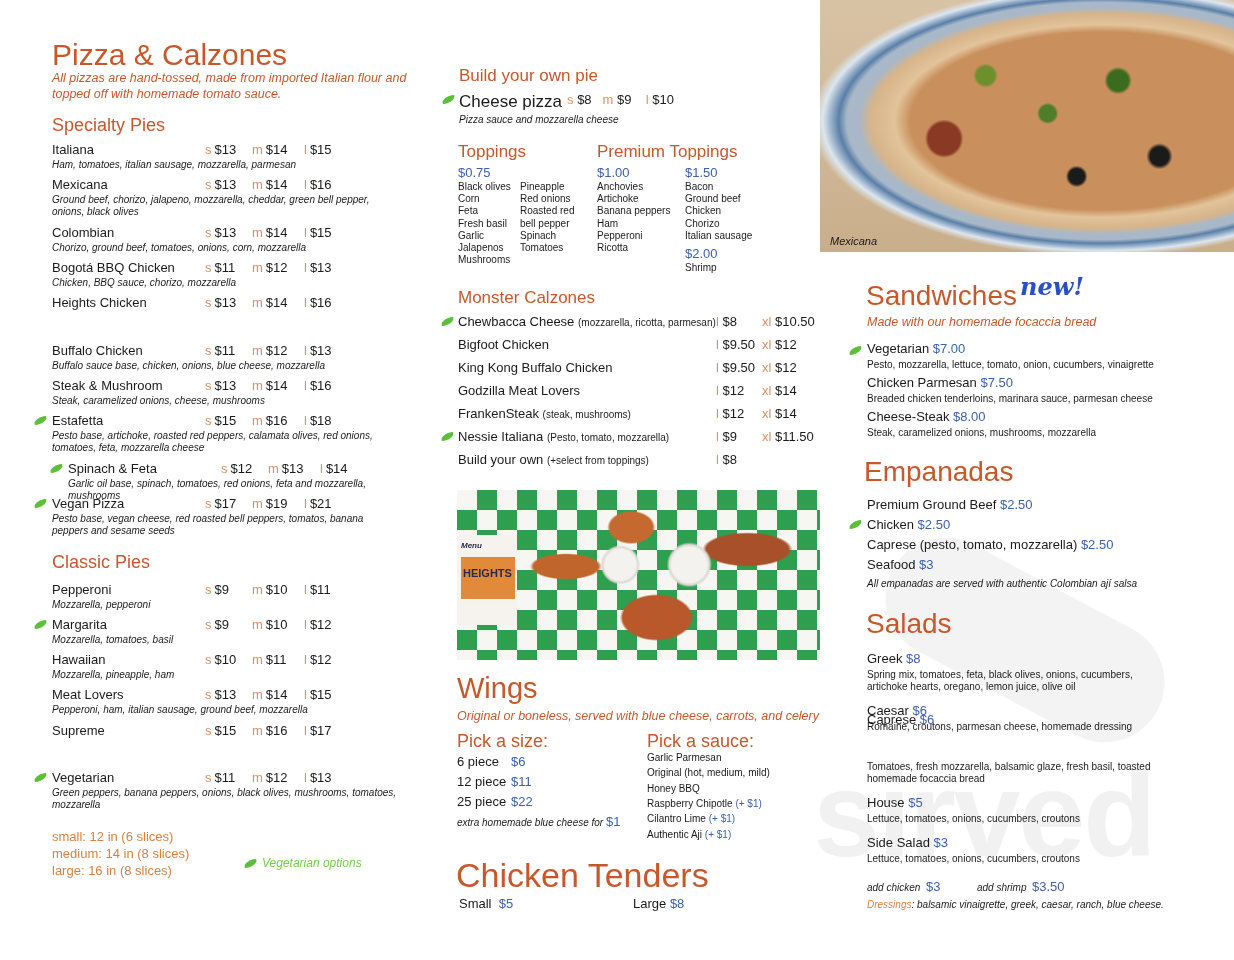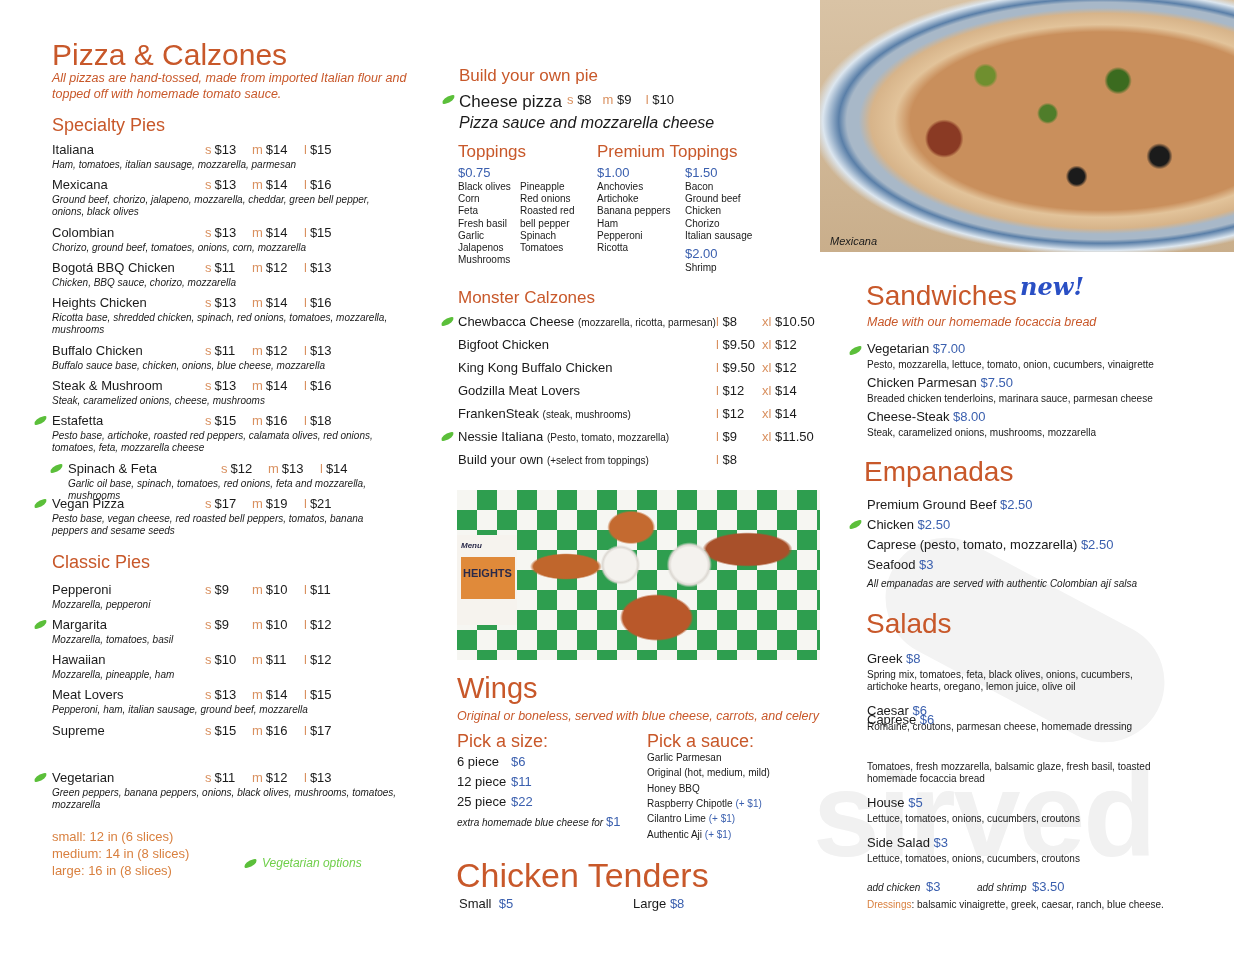--- a/index.html
+++ b/index.html
@@ -109,21 +109,20 @@
       <div class="pie-price" style="left: 153px;"><span class="lbl">s</span><span>$11</span></div>
       <div class="pie-price" style="left: 200px;"><span class="lbl">m</span><span>$12</span></div>
       <div class="pie-price" style="left: 252px;"><span class="lbl">l</span><span>$13</span></div>
       <div class="pie-desc">Chicken, BBQ sauce, chorizo, mozzarella</div>
     </div>
     <div class="pie" style="top: 295px; height: 30px;">
       <div class="pie-name">Heights Chicken</div>
       <div class="pie-price" style="left: 153px;"><span class="lbl">s</span><span>$13</span></div>
       <div class="pie-price" style="left: 200px;"><span class="lbl">m</span><span>$14</span></div>
       <div class="pie-price" style="left: 252px;"><span class="lbl">l</span><span>$16</span></div>
-      <div class="pie-desc">Ricotta base, shredded chicken, spinach, red onions, tomatoes, mozzarella, mushrooms</div>
     </div>
     <div class="pie" style="top: 343px; height: 30px;">
       <div class="pie-name">Buffalo Chicken</div>
       <div class="pie-price" style="left: 153px;"><span class="lbl">s</span><span>$11</span></div>
       <div class="pie-price" style="left: 200px;"><span class="lbl">m</span><span>$12</span></div>
       <div class="pie-price" style="left: 252px;"><span class="lbl">l</span><span>$13</span></div>
       <div class="pie-desc">Buffalo sauce base, chicken, onions, blue cheese, mozzarella</div>
     </div>
     <div class="pie" style="top: 378px; height: 30px;">
       <div class="pie-name">Steak &amp; Mushroom</div>
@@ -214,21 +213,21 @@
 <div class="veg-legend" style="left:262px;">Vegetarian options</div>
 
 <div class="abs mid-h" style="left:459px; top:66px;">Build your own pie</div>
 <div class="leaf" style="left:442px; top:96px;"></div>
 <div class="abs" style="left:459px; top:92px; font-size:17px; white-space:nowrap;">Cheese pizza</div>
 <div class="abs" style="left:567px; top:92px; font-size:13px; white-space:nowrap;">
   <span class="sizel">s</span> <span>$8</span>
   &nbsp;&nbsp;<span class="sizel">m</span> <span>$9</span>
   &nbsp;&nbsp;&nbsp;<span class="sizel">l</span> <span>$10</span>
 </div>
-<div class="abs" style="left:459px; top:114px; font-size:16px; font-style:italic;">Pizza sauce and mozzarella cheese</div>
+<div class="abs" style="left:459px; top:114px; font-size:10px; font-style:italic;">Pizza sauce and mozzarella cheese</div>
 
 <div class="abs mid-h" style="left:458px; top:142px;">Toppings</div>
 <div class="abs price-head" style="left:458px; top:165px;">$0.75</div>
 <div class="abs small-list" style="left:458px; top:181px;" id="top-col1">
     <div>Black olives</div>
     <div>Corn</div>
     <div>Feta</div>
     <div>Fresh basil</div>
     <div>Garlic</div>
     <div>Jalapenos</div>
@@ -367,15 +366,15 @@
     <div class="r-desc" style="top: 813px;">Lettuce, tomatoes, onions, cucumbers, croutons</div>
     <div class="r-item" style="top: 835px;"><span>Side Salad</span>  <span class="blue">$3</span></div>
     <div class="r-desc" style="top: 853px;">Lettuce, tomatoes, onions, cucumbers, croutons</div>
   </div>
 <div class="abs" style="left:867px; top:879px; font-size:10px; font-style:italic; white-space:nowrap;">
   <span>add chicken</span>&nbsp; <span class="blue" style="font-size:13px; font-style:normal;">$3</span>
 </div>
 <div class="abs" style="left:977px; top:879px; font-size:10px; font-style:italic; white-space:nowrap;">
   <span>add shrimp</span>&nbsp; <span class="blue" style="font-size:13px; font-style:normal;">$3.50</span>
 </div>
-<div class="abs" style="left:867px; top:899px; font-size:10px; white-space:nowrap;">
+<div class="abs" style="left:867px; top:899px; font-size:10px; font-style:italic; white-space:nowrap;">
   <span style="color:#d9803f;">Dressings</span><span>: balsamic vinaigrette, greek, caesar, ranch, blue cheese.</span>
 </div>
 
 </body></html>

